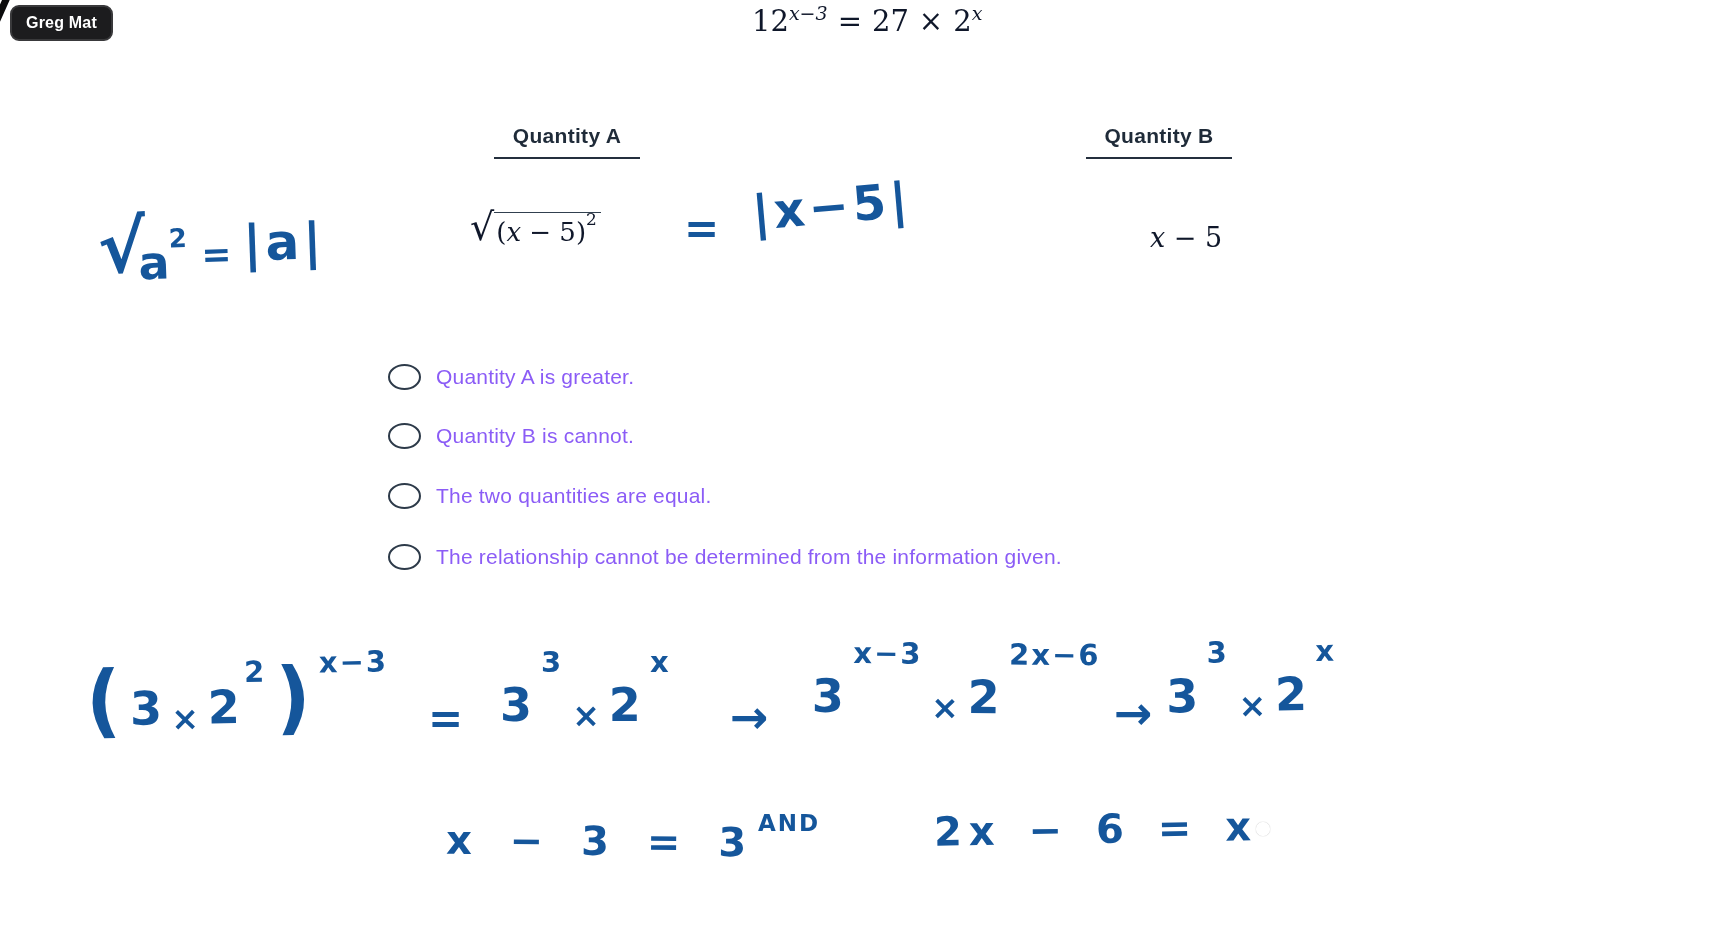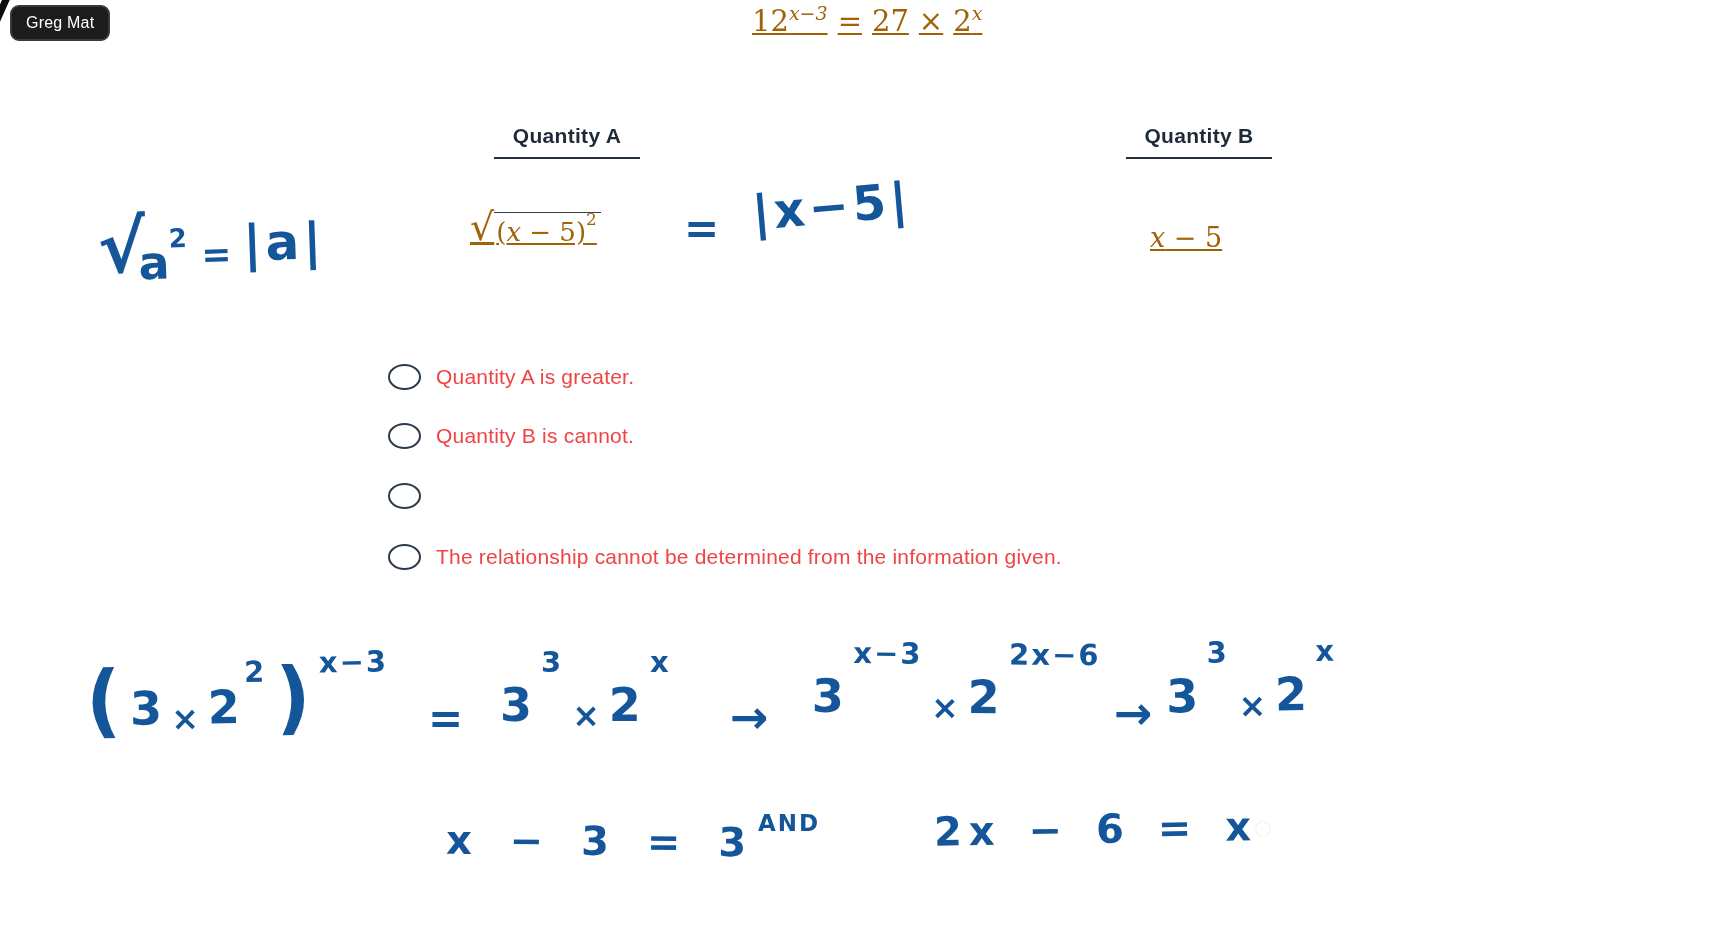--- a/index.html
+++ b/index.html
@@ -5,49 +5,49 @@
   html,body{margin:0;padding:0;background:#ffffff;}
   .stage{position:relative;width:1725px;height:941px;background:#fff;overflow:hidden;
          font-family:"Liberation Sans",sans-serif;}
 
   
   .corner-mark{position:absolute;left:-3px;top:-10px;width:7px;height:44px;background:#0b0b0c;
                transform:rotate(24deg);border-radius:3px;}
 
   
   .badge{position:absolute;left:10px;top:5px;background:#1c1c1e;color:#fff;
-         font-weight:normal;font-size:16px;padding:7px 14px;border-radius:9px;
+         font-weight:bold;font-size:16px;padding:7px 14px;border-radius:9px;
          border:2px solid #39393b;letter-spacing:.2px;}
 
   
-  .math{font-family:"DejaVu Serif","Liberation Serif",serif;color:#a16207;text-decoration:underline;}
+  .math{font-family:"DejaVu Serif","Liberation Serif",serif;color:#0f172a;}
   .it{font-style:italic;}
   .equation{position:absolute;left:752px;top:2px;font-size:29px;white-space:nowrap;}
   .equation sup{font-size:19px;font-style:italic;}
   .equation .gap{display:inline-block;width:10px;}
 
   
   .q-header{position:absolute;width:146px;text-align:center;color:#1f2b39;
             font-size:21px;font-weight:bold;padding-bottom:9px;
             border-bottom:2.5px solid #242f3d;letter-spacing:.3px;}
   .qa-header{left:494px;top:124px;}
-  .qb-header{left:1126px;top:124px;}
+  .qb-header{left:1086px;top:124px;}
 
   
   .qa-expr{position:absolute;left:470px;top:212px;font-size:26px;white-space:nowrap;display:flex;align-items:flex-start;}
   .sqrt-sign{font-size:38px;line-height:1;transform:translateY(-4px);}
   .radicand{border-top:1.6px solid #31404f;padding:2px 4px 0 2px;line-height:1.2;}
   .radicand sup{font-size:17px;position:relative;top:-6px;}
   .qb-expr{position:absolute;left:1150px;top:222px;font-size:27px;white-space:nowrap;}
 
   
   .option{position:absolute;left:388px;display:flex;align-items:center;gap:15px;height:30px;cursor:pointer;}
   .radio{display:inline-block;width:29px;height:22px;border:2.2px solid #2d3a49;border-radius:50%;
          background:transparent;flex:0 0 auto;}
-  .option-label{font-size:21px;color:#ef4444;letter-spacing:.2px;white-space:nowrap;}
+  .option-label{font-size:21px;color:#8b5cf6;letter-spacing:.2px;white-space:nowrap;}
 
   
   .hw{position:absolute;color:#15569b;font-family:"DejaVu Sans","Liberation Sans",sans-serif;
       font-weight:bold;white-space:nowrap;}
   .hw-rule{left:98px;top:208px;display:flex;align-items:flex-start;transform:rotate(-2deg);}
   .rule-sqrt{font-size:72px;line-height:1;}
   .rule-base{font-size:46px;margin:26px 0 0 -8px;}
   .rule-sup{font-size:26px;margin-top:14px;}
   .rule-eq{font-size:36px;margin:26px 12px 0 14px;}
   .rule-rhs{font-size:50px;margin-top:8px;letter-spacing:4px;}
@@ -111,20 +111,21 @@
   <div class="option" style="top:362px">
     <span class="radio"></span>
     <span class="option-label">Quantity A is greater.</span>
   </div>
   <div class="option" style="top:421px">
     <span class="radio"></span>
     <span class="option-label">Quantity B is cannot.</span>
   </div>
   <div class="option" style="top:481px">
     <span class="radio"></span>
+    <span class="option-label">The two quantities are equal.</span>
   </div>
   <div class="option" style="top:542px">
     <span class="radio"></span>
     <span class="option-label">The relationship cannot be determined from the information given.</span>
   </div>
 
   <div class="hw grp g1">
     <span class="paren">(</span>
     <span class="main">3</span>
     <span class="times">×</span>

